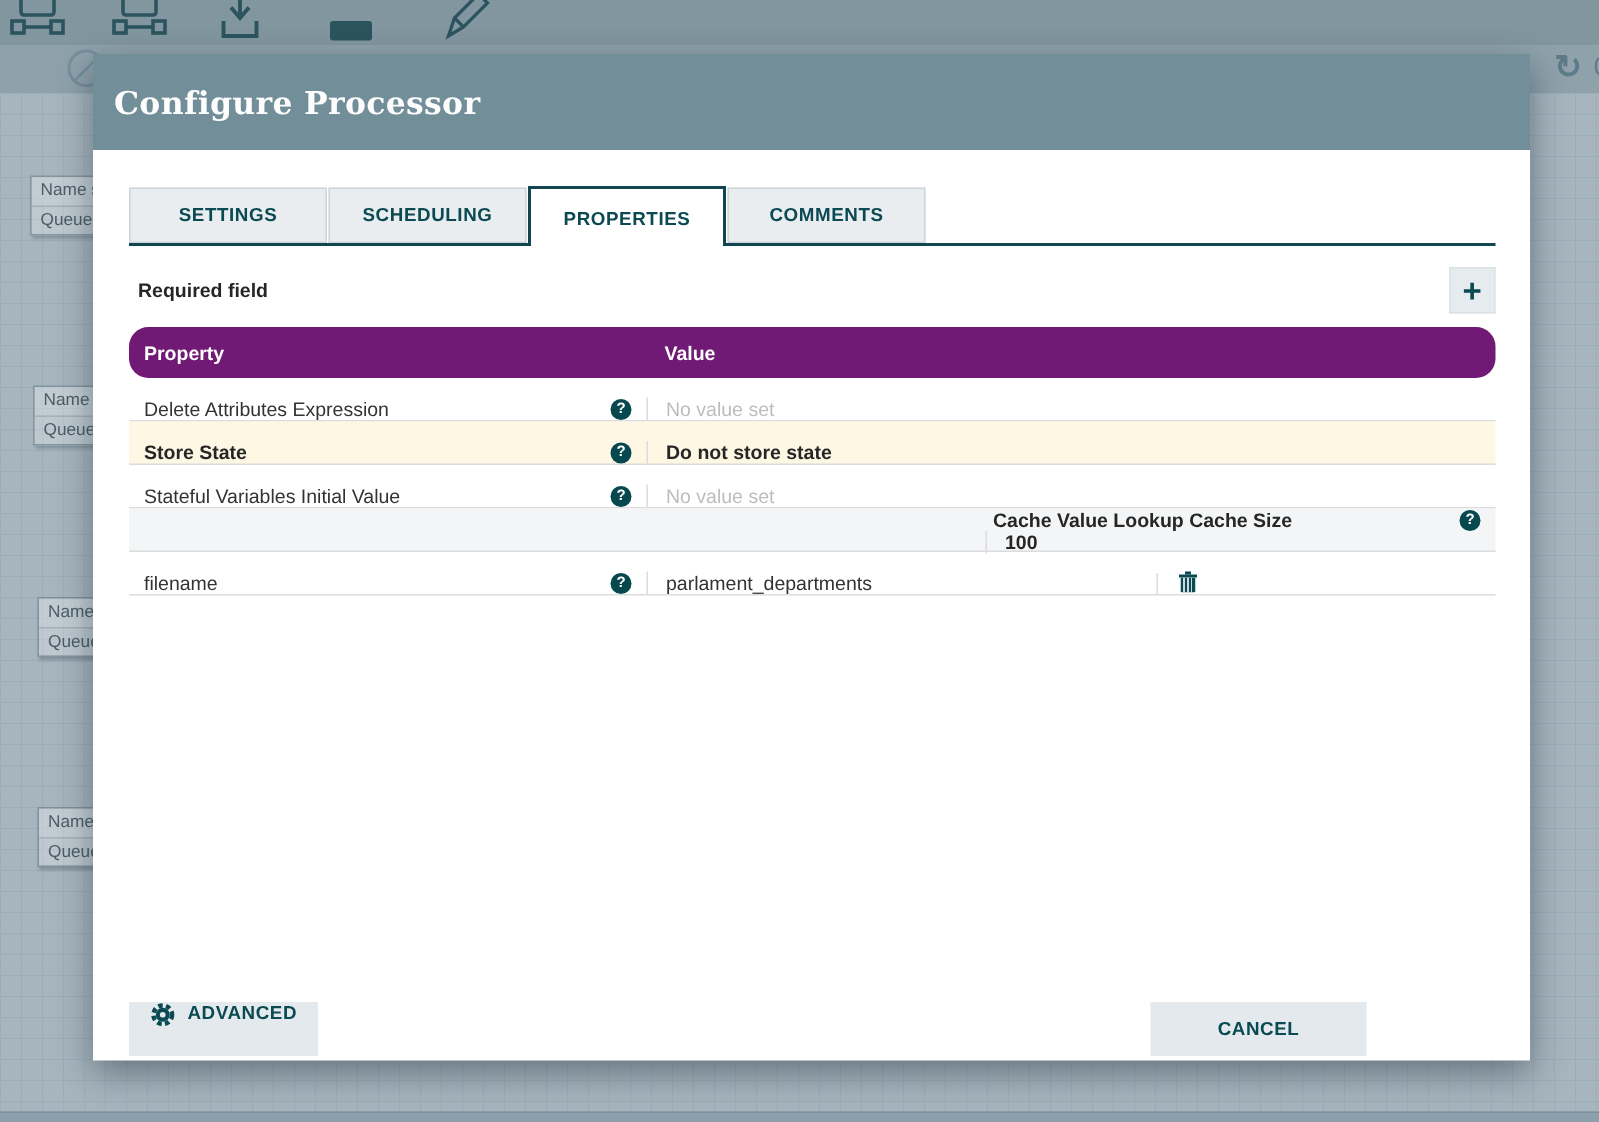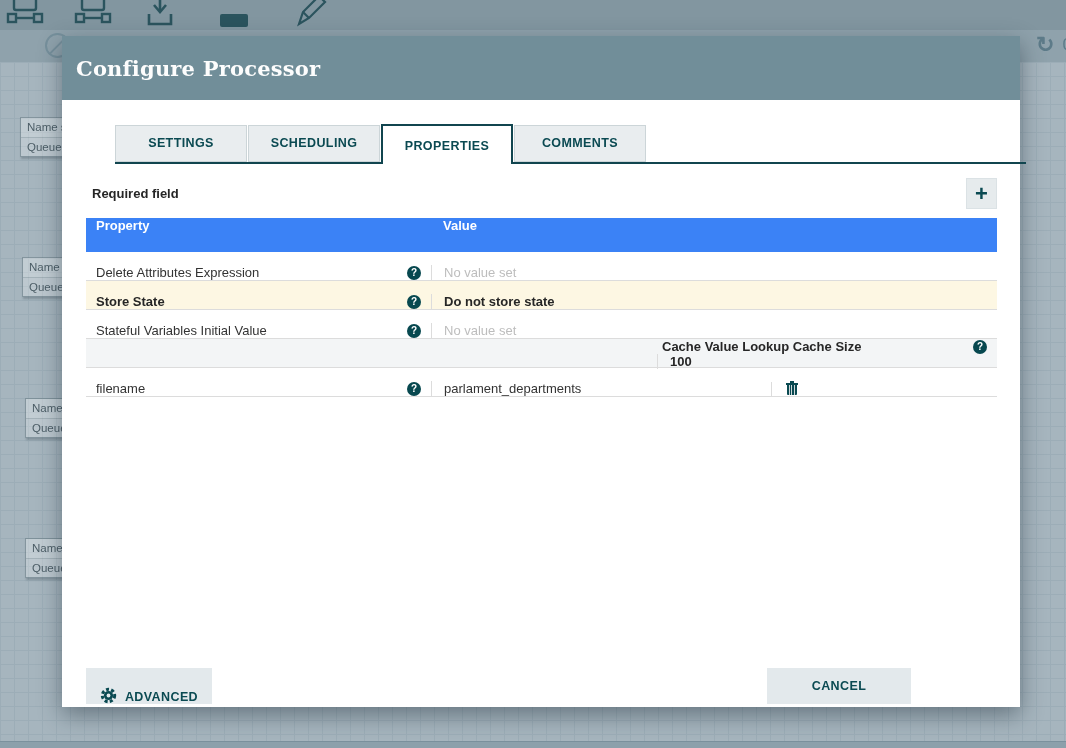--- a/index.html
+++ b/index.html
@@ -29,31 +29,31 @@
     padding-left:6px; white-space:nowrap; }
   .conn-row + .conn-row { border-top:1px solid rgba(90,110,120,0.25); background:rgba(255,255,255,0.26); }
 
   
   .dialog { position:absolute; left:62px; top:36px; width:958px; height:671px; background:#ffffff;
     box-shadow:0 8px 22px rgba(25,40,50,0.45); z-index:10; }
   .dlg-header { height:64px; background:#718e99; display:flex; align-items:center; }
   .dlg-title { color:#fdfdfd; font-family:"DejaVu Serif","Liberation Serif",serif; font-weight:700; font-size:21px;
     letter-spacing:0.2px; padding-left:14px; }
 
-  .tabbar { position:absolute; left:24px; top:88px; width:911px; height:40px; border-bottom:2px solid #11454f; display:flex; align-items:flex-end;margin-left:29px; }
+  .tabbar { position:absolute; left:24px; top:88px; width:911px; height:40px; border-bottom:2px solid #11454f; display:flex; align-items:flex-end; }
   .tab { width:132px; height:37px; margin-right:1px; background:#e9edef; border:1px solid #ccd5d8;
     color:#0b4a52; font-size:12.5px; font-weight:bold; letter-spacing:0.4px; text-align:center; line-height:35px; cursor:pointer; }
   .tab.active { background:#ffffff; border:2px solid #11454f; border-bottom:none; height:40px; margin-bottom:-2px; line-height:40px; }
 
   .required-label { position:absolute; left:30px; top:150px; font-size:13px; font-weight:bold; color:#262626; }
   .add-btn { position:absolute; left:904px; top:142px; width:31px; height:31px; background:#e6ebed; border:1px solid #dbe2e5;
     color:#0a4a52; font-size:22px; font-weight:bold; line-height:26px; text-align:center; cursor:pointer; }
 
   .ptable { position:absolute; left:24px; top:182px; width:911px; }
-  .thead { display:flex; height:34px; background:#3b82f6; color:#ffffff; font-size:13px; font-weight:bold; align-items:flex-start; }
+  .thead { display:flex; height:34px; background:#701a75; color:#ffffff; font-size:13px; font-weight:bold; align-items:center;border-radius:13px; }
   .th-prop { width:345px; padding-left:10px; }
   .th-val  { width:340px; padding-left:12px; }
   .th-act  { width:226px; }
   .prow { display:flex; height:29px; border-bottom:1px solid #dcdcdc; background:#ffffff; font-size:13px; color:#333; align-items:flex-end; }
   .prow.yellow { background:#fdf7e3; }
   .prow.gray   { background:#f3f5f6;flex-direction:column; }
   .cell { display:flex; align-items:center; }
   .c-prop { width:345px; padding-left:10px; padding-right:10px; justify-content:space-between; }
   .c-val  { width:340px; padding-left:12px; border-left:1px solid #dcdcdc; }
   .c-act  { width:226px; padding-left:14px; border-left:1px solid #dcdcdc; }
@@ -63,21 +63,21 @@
     font-weight:bold; text-align:center; line-height:14px; cursor:pointer; }
 
   .trash-btn { width:12px; height:14px; position:relative; cursor:pointer; background:none; border:none; padding:0; }
   .trash-body { position:absolute; left:1px; top:3px; width:10px; height:10px; background:#0a4a52; border-radius:0 0 1px 1px;
     background-image:linear-gradient(90deg, transparent 2px, #cfd8da 2px, #cfd8da 3px, transparent 3px, transparent 4.5px, #cfd8da 4.5px, #cfd8da 5.5px, transparent 5.5px, transparent 7px, #cfd8da 7px, #cfd8da 8px, transparent 8px); }
   .trash-lid { position:absolute; left:0; top:1px; width:12px; height:2px; background:#0a4a52; }
   .trash-handle { position:absolute; left:4px; top:-1px; width:4px; height:2px; background:#0a4a52; }
 
   .dlg-footer-btn { position:absolute; top:632px; height:36px; border:none; font-size:12.5px; font-weight:bold;
     letter-spacing:0.4px; cursor:pointer; font-family:"Liberation Sans",sans-serif; }
-  .advanced-btn { left:24px; width:126px; background:#e3e9ec; color:#0a4a52; display:flex; align-items:flex-end; justify-content:center; gap:8px; }
+  .advanced-btn { left:24px; width:126px; background:#e3e9ec; color:#0a4a52; display:flex; align-items:flex-start; justify-content:center; gap:8px; }
   .cancel-btn { left:705px; width:144px; background:#e3e9ec; color:#0a4a52; }
   .apply-btn { left:834px; width:124px; background:#72909b; color:#ffffff; }
 
   svg { display:block; }
 </style>
 </head>
 <body>
 
 <div class="scene">
 

